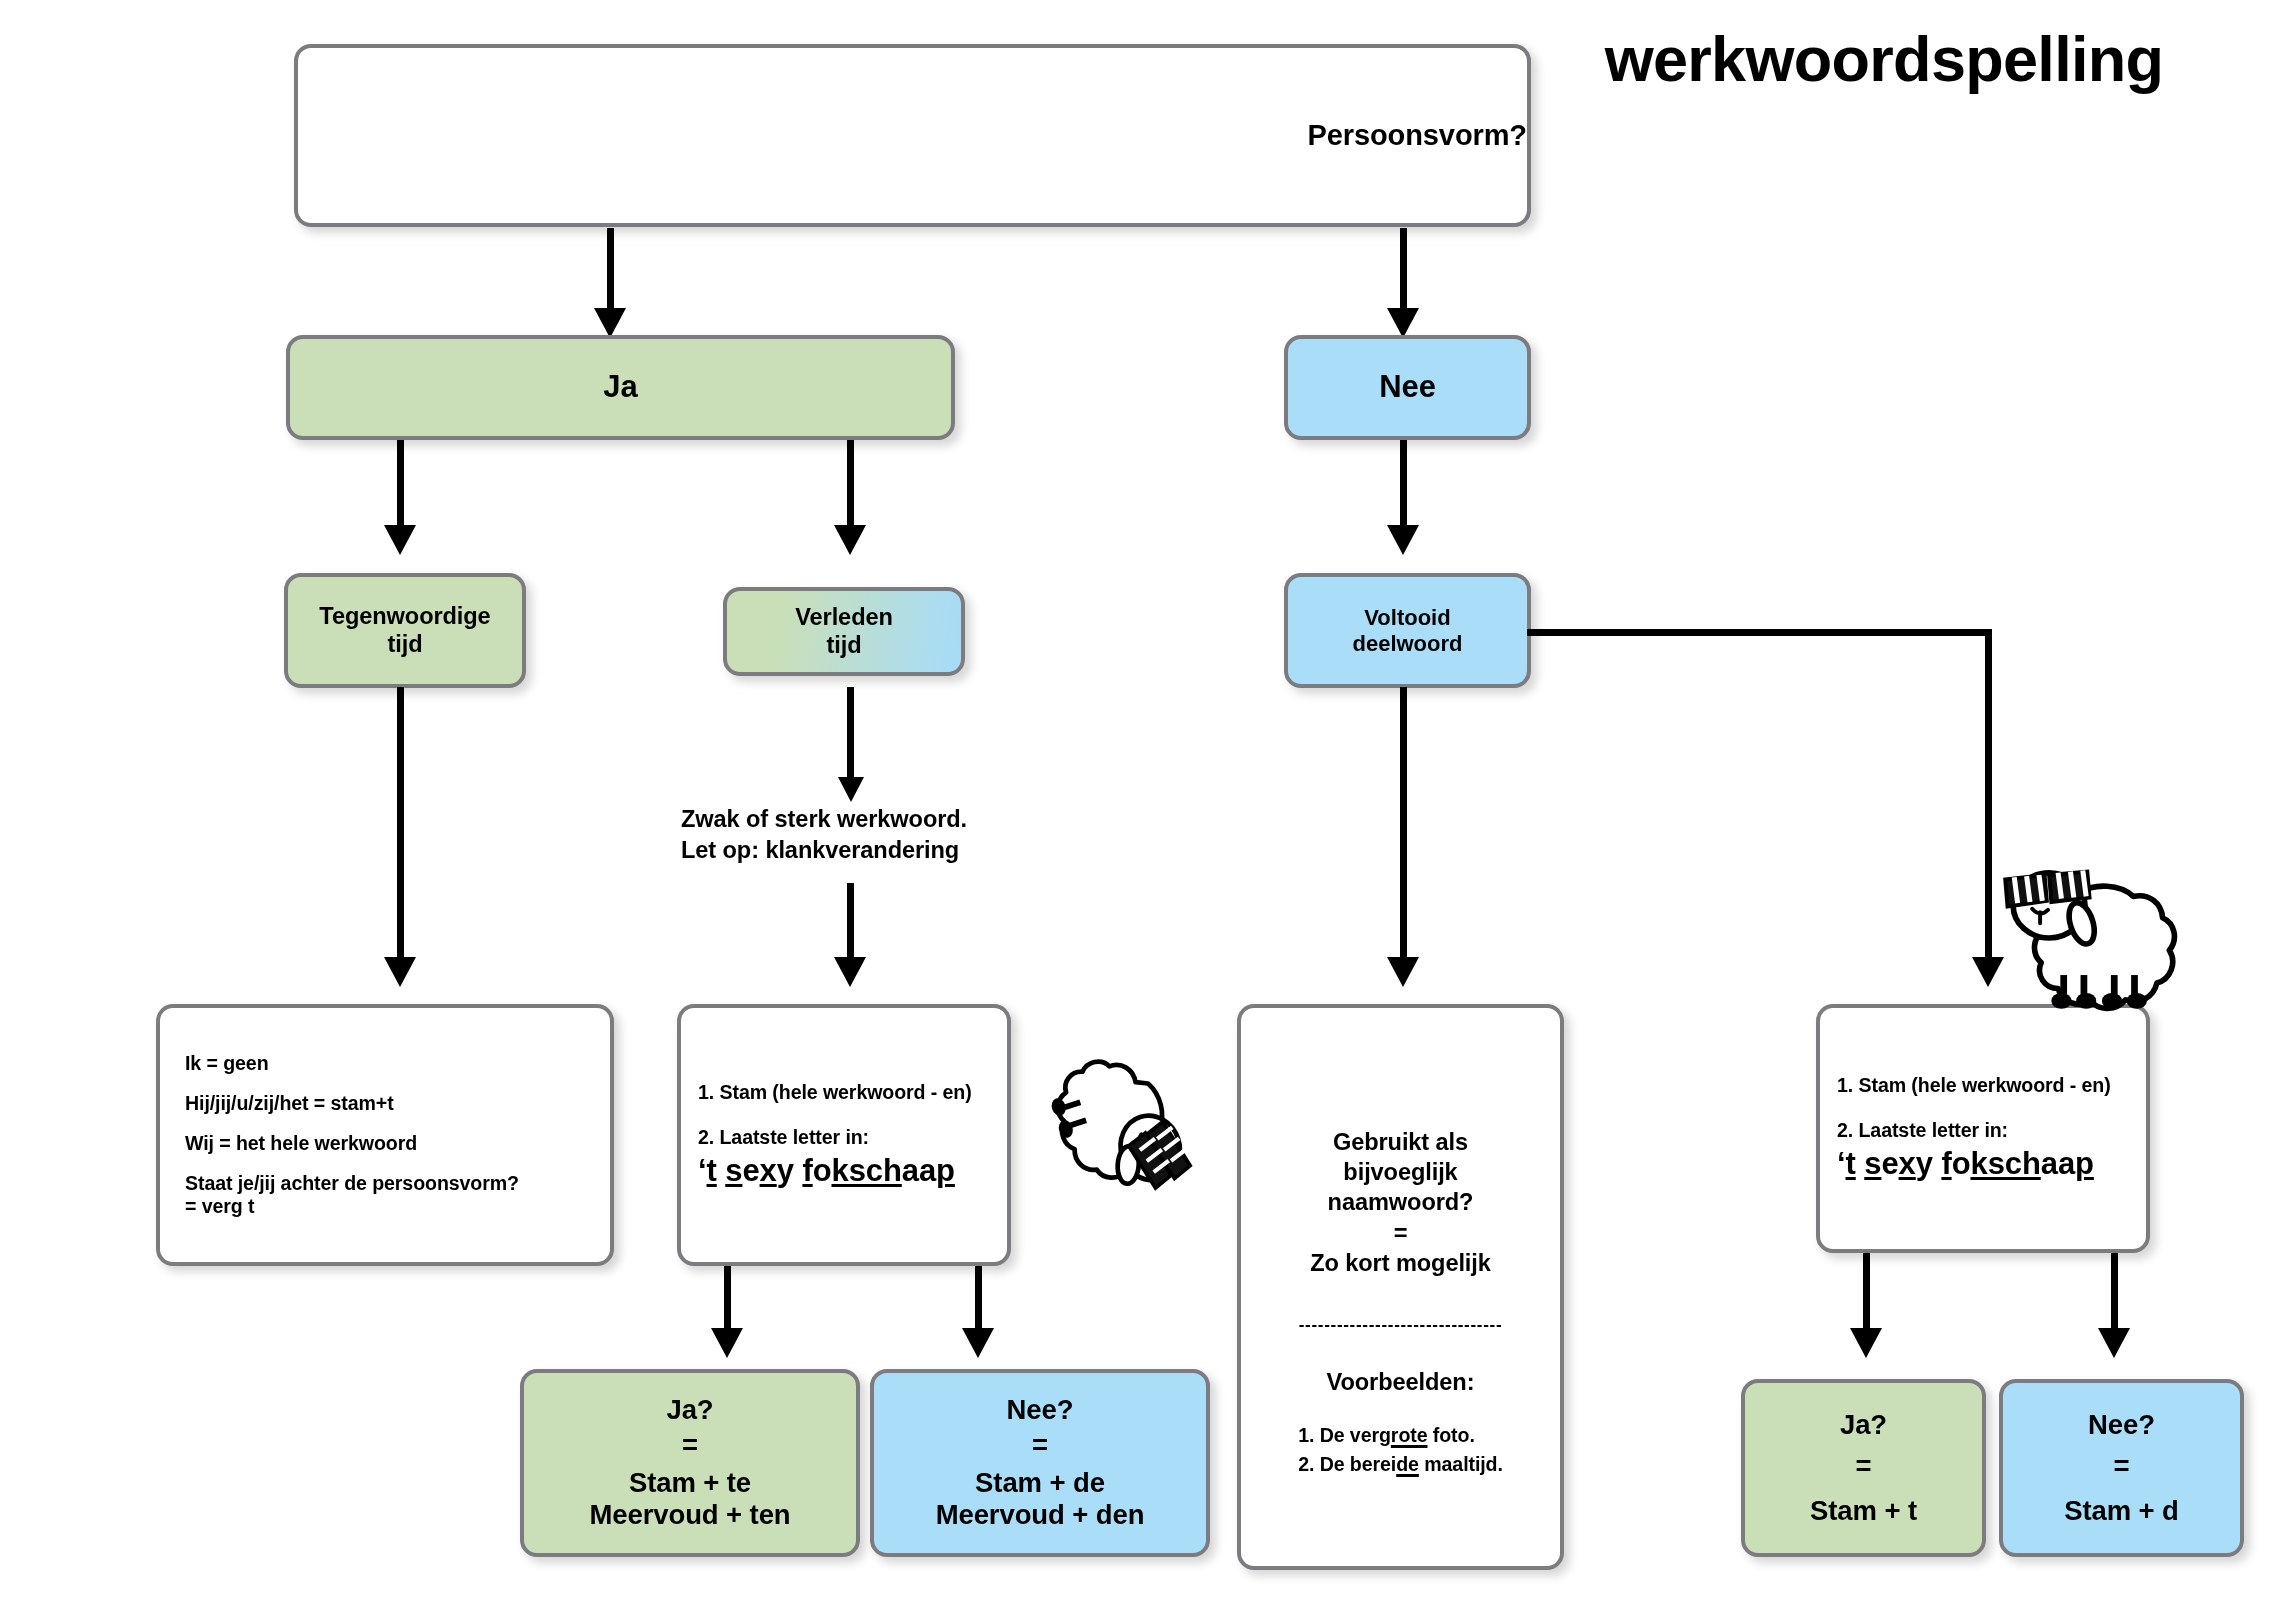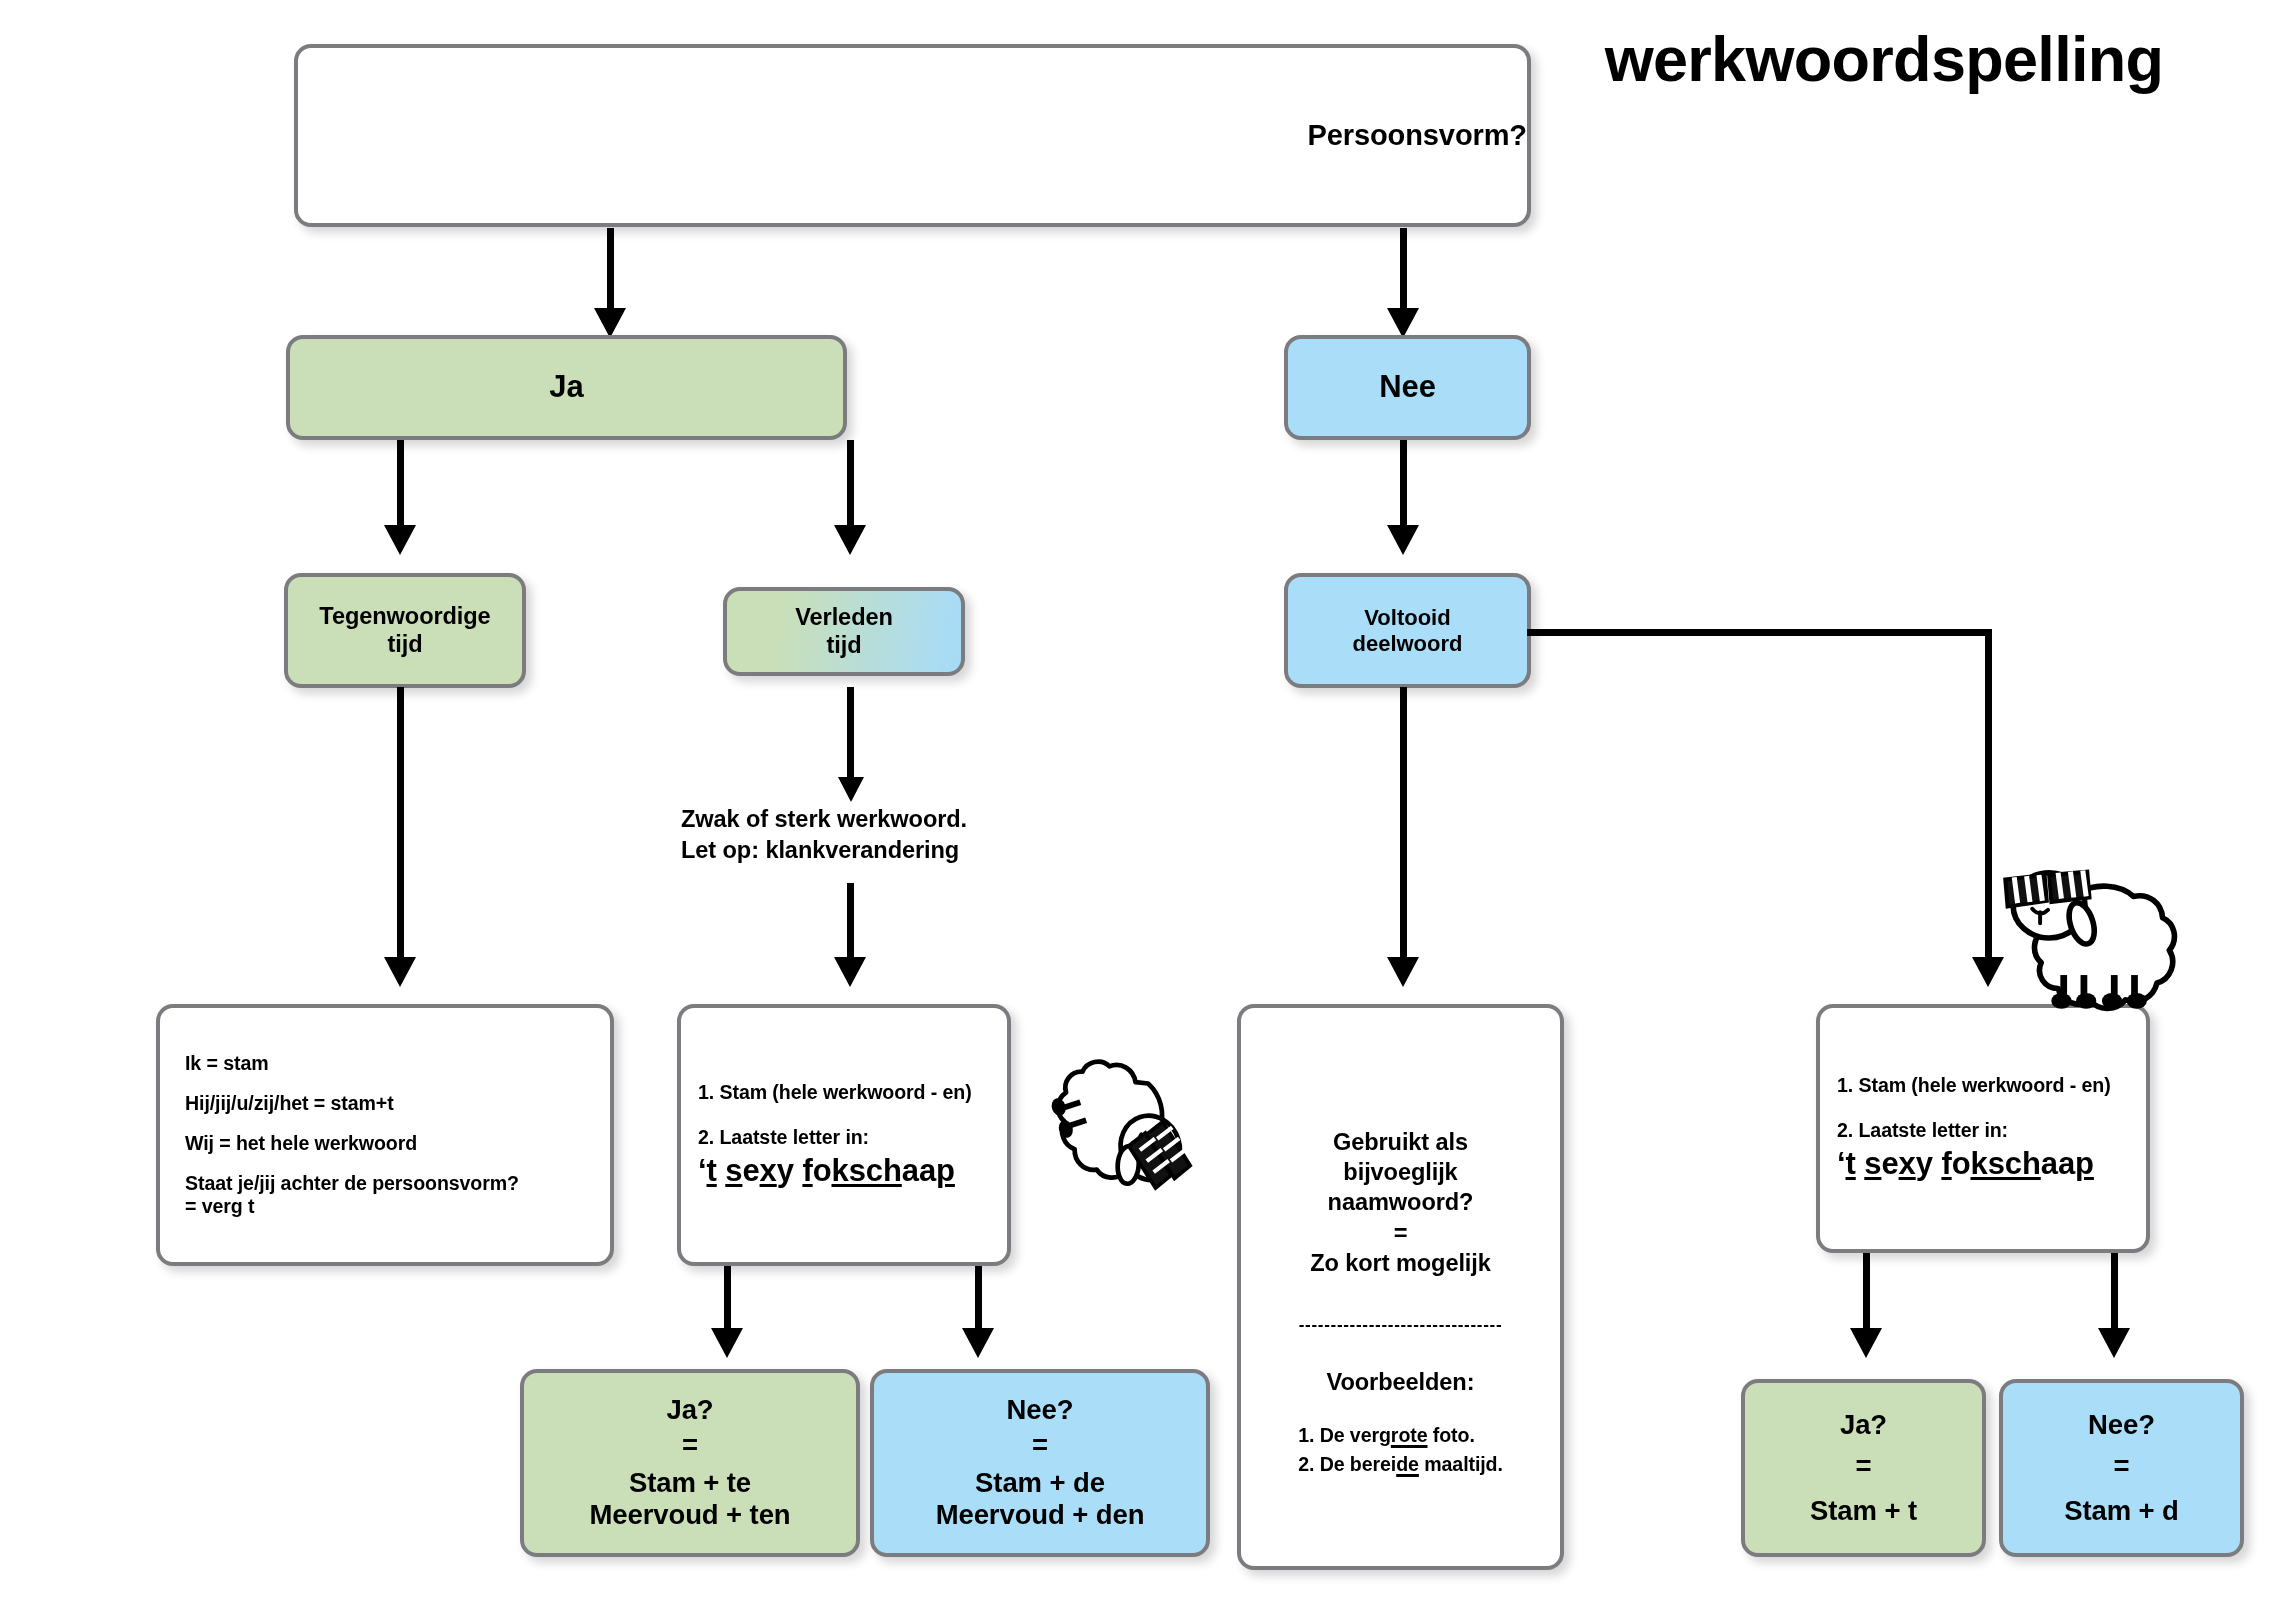--- a/index.html
+++ b/index.html
@@ -65,21 +65,21 @@
   <div class="node" style="left:294px;top:44px;width:1237px;height:183px;justify-content:flex-end;">
     <span class="cond t-top">Persoonsvorm?</span>
   </div>
 
   <div class="vline" style="left:607px;top:228px;height:92px;"></div>
   <div class="ahead" style="left:594px;top:308px;"></div>
 
   <div class="vline" style="left:1400px;top:228px;height:92px;"></div>
   <div class="ahead" style="left:1387px;top:308px;"></div>
 
-  <div class="node green" style="left:286px;top:335px;width:561px;height:105px;">
+  <div class="node green" style="left:286px;top:335px;width:669px;height:105px;">
     <span class="cond t-jn">Ja</span>
   </div>
 
   <div class="node blue" style="left:1284px;top:335px;width:247px;height:105px;">
     <span class="cond t-jn">Nee</span>
   </div>
 
   <div class="vline" style="left:397px;top:440px;height:98px;"></div>
   <div class="ahead" style="left:384px;top:525px;"></div>
 
@@ -127,21 +127,21 @@
 
   <div class="vline" style="left:1400px;top:687px;height:281px;"></div>
   <div class="ahead" style="left:1387px;top:957px;"></div>
 
   <div class="hline" style="left:1527px;top:629px;width:465px;"></div>
   <div class="vline" style="left:1985px;top:629px;height:339px;"></div>
   <div class="ahead" style="left:1972px;top:957px;"></div>
 
   <div class="node" style="left:156px;top:1004px;width:458px;height:262px;">
     <div class="inner left cond t-body" style="padding:0 25px;">
-      <div class="row">Ik = stam</div>
+      <div class="row">Ik = geen</div>
       <div class="row">Hij/jij/u/zij/het = stam+t</div>
       <div class="row">Wij = het hele werkwoord</div>
       <div class="row" style="margin-bottom:0;">
         <div>Staat je/jij achter de persoonsvorm?</div>
         <div>= verg t</div>
       </div>
     </div>
   </div>
 
   <div class="node" style="left:677px;top:1004px;width:334px;height:262px;">

